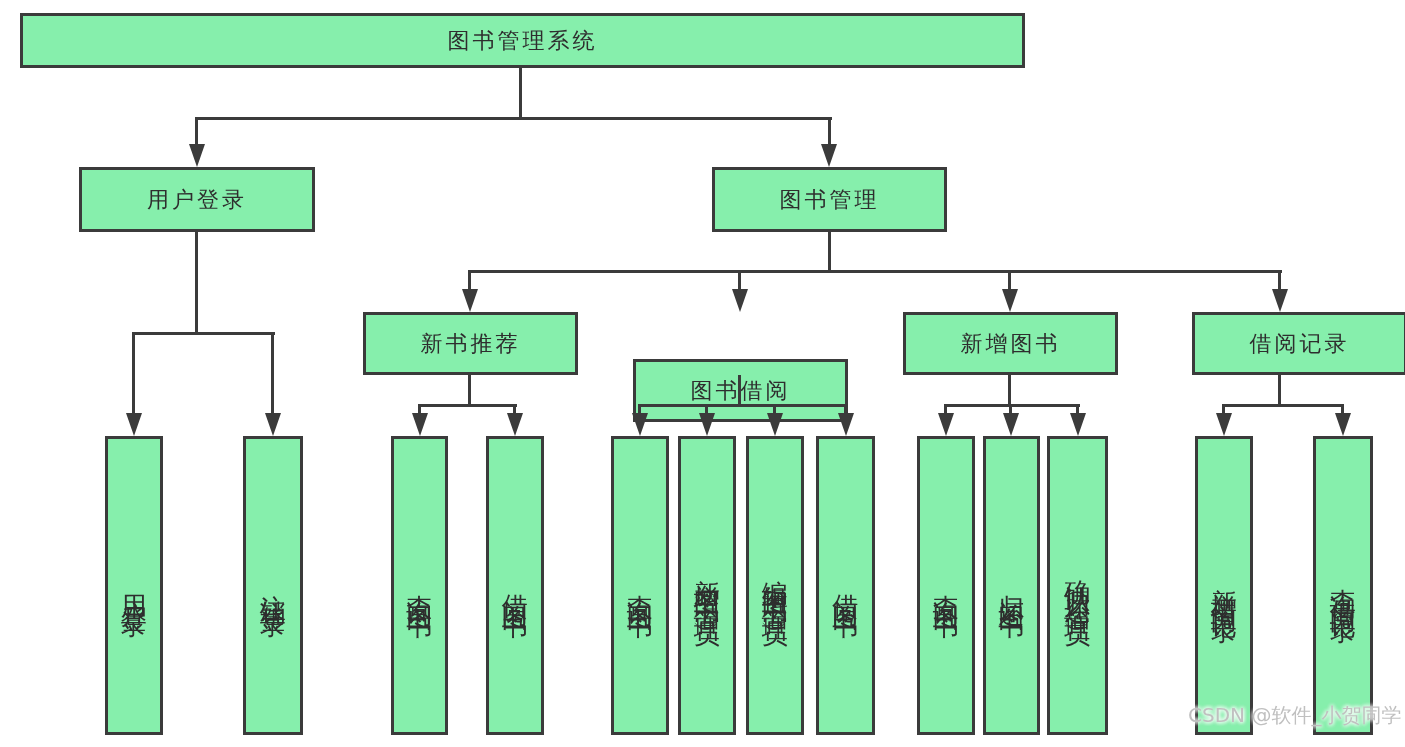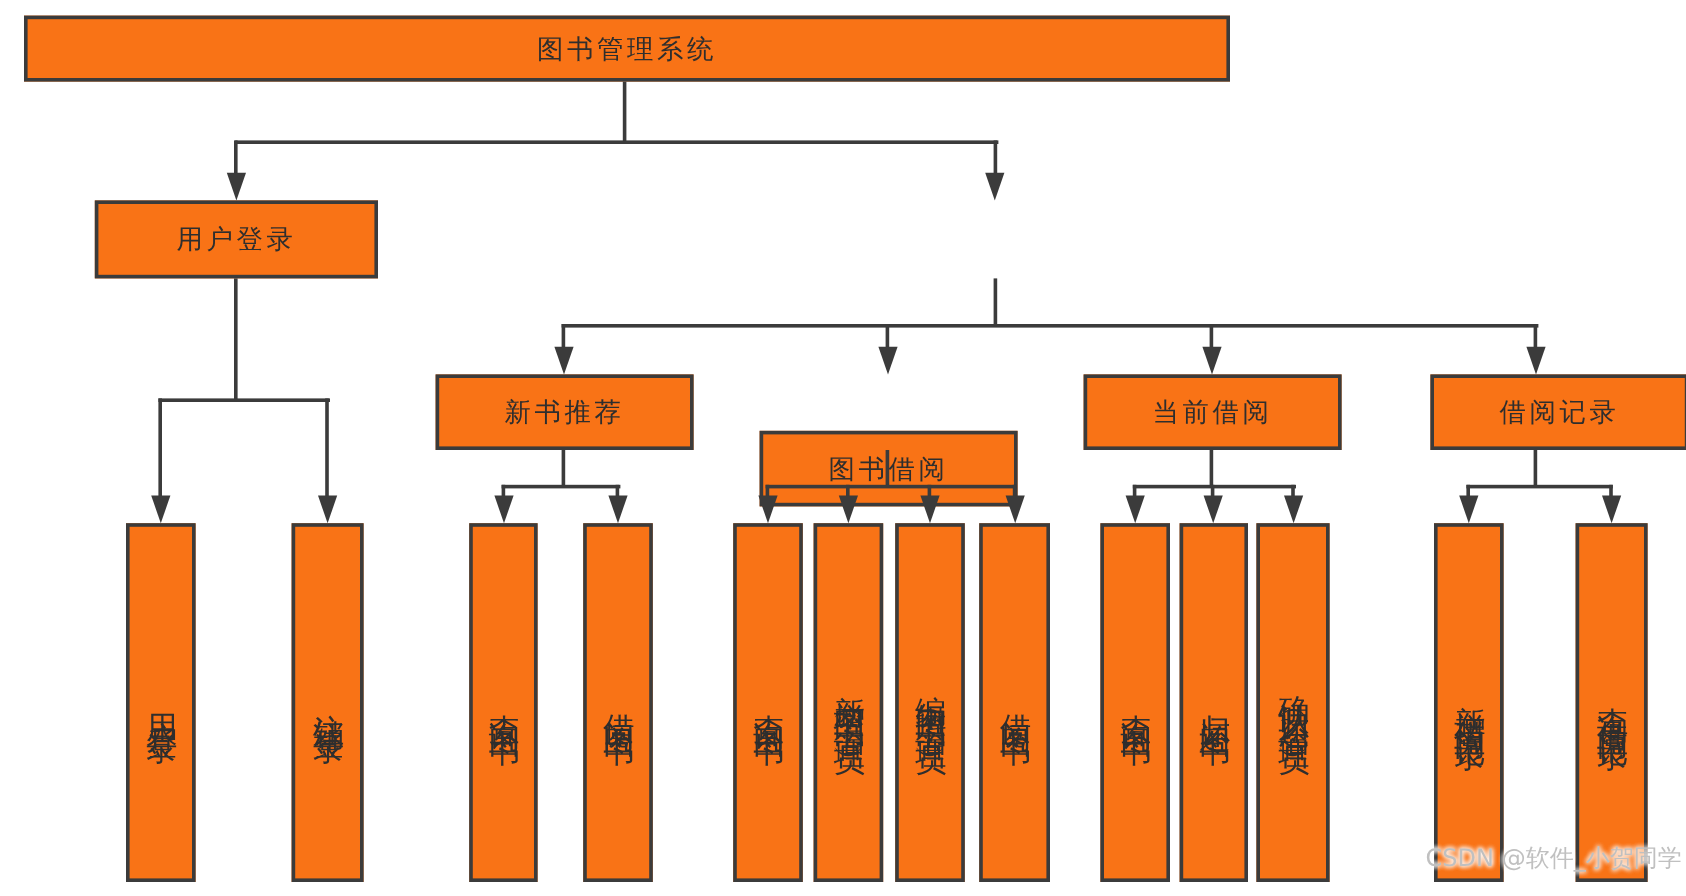--- a/index.html
+++ b/index.html
@@ -4,21 +4,21 @@
 <style>
   :root{
     --line:#3b3b3b;
     --text:#2e2e2e;
     --wm:#c0c0c0;
     --bg:#ffffff;
   }
   html,body{margin:0;padding:0;background:var(--bg);}
   body{font-family:"DejaVu Sans","Liberation Sans",sans-serif;}
   .canvas{position:relative;width:1405px;height:747px;background:var(--bg);overflow:hidden;}
-  .box{position:absolute;box-sizing:border-box;border:3px solid var(--line);background:#f97316;
+  .box{position:absolute;box-sizing:border-box;border:3px solid var(--line);background:#86efac;
        display:flex;align-items:center;justify-content:center;}
   .hlabel{font-size:22px;letter-spacing:3px;color:var(--text);white-space:nowrap;}
   .leaf{overflow:hidden;}
   .vtext{writing-mode:vertical-rl;text-orientation:mixed;font-size:26px;letter-spacing:6px;
          color:var(--text);line-height:1.1;}
   .hline{position:absolute;height:3px;background:var(--line);}
   .vline{position:absolute;width:3px;background:var(--line);}
   .arrow{position:absolute;width:0;height:0;
          border-left:8px solid transparent;border-right:8px solid transparent;
          border-top:23px solid var(--line);}
@@ -38,20 +38,23 @@
   <div class="vline" style="left:519px;top:68px;height:52px;"></div>
   <div class="hline" style="left:196px;top:117px;width:636px;"></div>
   <div class="vline" style="left:195px;top:117px;height:28px;"></div>
   <div class="arrow" style="left:189px;top:144px;"></div>
   <div class="vline" style="left:828px;top:117px;height:28px;"></div>
   <div class="arrow" style="left:821px;top:144px;"></div>
 
   <div class="box" style="left:79px;top:167px;width:236px;height:65px;">
     <span class="hlabel">用户登录</span>
   </div>
+  <div class="box" style="left:712px;top:167px;width:235px;height:65px;">
+    <span class="hlabel">图书管理</span>
+  </div>
 
   <div class="vline" style="left:195px;top:232px;height:103px;"></div>
   <div class="hline" style="left:132px;top:332px;width:143px;"></div>
   <div class="vline" style="left:132px;top:332px;height:82px;"></div>
   <div class="arrow" style="left:126px;top:413px;"></div>
   <div class="vline" style="left:271px;top:332px;height:82px;"></div>
   <div class="arrow" style="left:265px;top:413px;"></div>
 
   <div class="vline" style="left:828px;top:232px;height:40px;"></div>
   <div class="hline" style="left:468px;top:270px;width:814px;"></div>
@@ -64,21 +67,21 @@
   <div class="vline" style="left:1278px;top:270px;height:20px;"></div>
   <div class="arrow" style="left:1272px;top:289px;"></div>
 
   <div class="box" style="left:363px;top:312px;width:215px;height:63px;text-align:center;">
     <span class="hlabel">新书推荐</span>
   </div>
   <div class="box" style="left:633px;top:312px;width:215px;height:63px;margin-top:47px;">
     <span class="hlabel">图书借阅</span>
   </div>
   <div class="box" style="left:903px;top:312px;width:215px;height:63px;">
-    <span class="hlabel">当前借阅</span>
+    <span class="hlabel">新增图书</span>
   </div>
   <div class="box" style="left:1173px;top:312px;width:215px;height:63px;margin-left:19px;">
     <span class="hlabel">借阅记录</span>
   </div>
 
   <div class="vline" style="left:468px;top:375px;height:31px;"></div>
   <div class="hline" style="left:418px;top:404px;width:99px;"></div>
   <div class="vline" style="left:418px;top:404px;height:11px;"></div>
   <div class="arrow" style="left:412px;top:413px;"></div>
   <div class="vline" style="left:513px;top:404px;height:11px;"></div>

